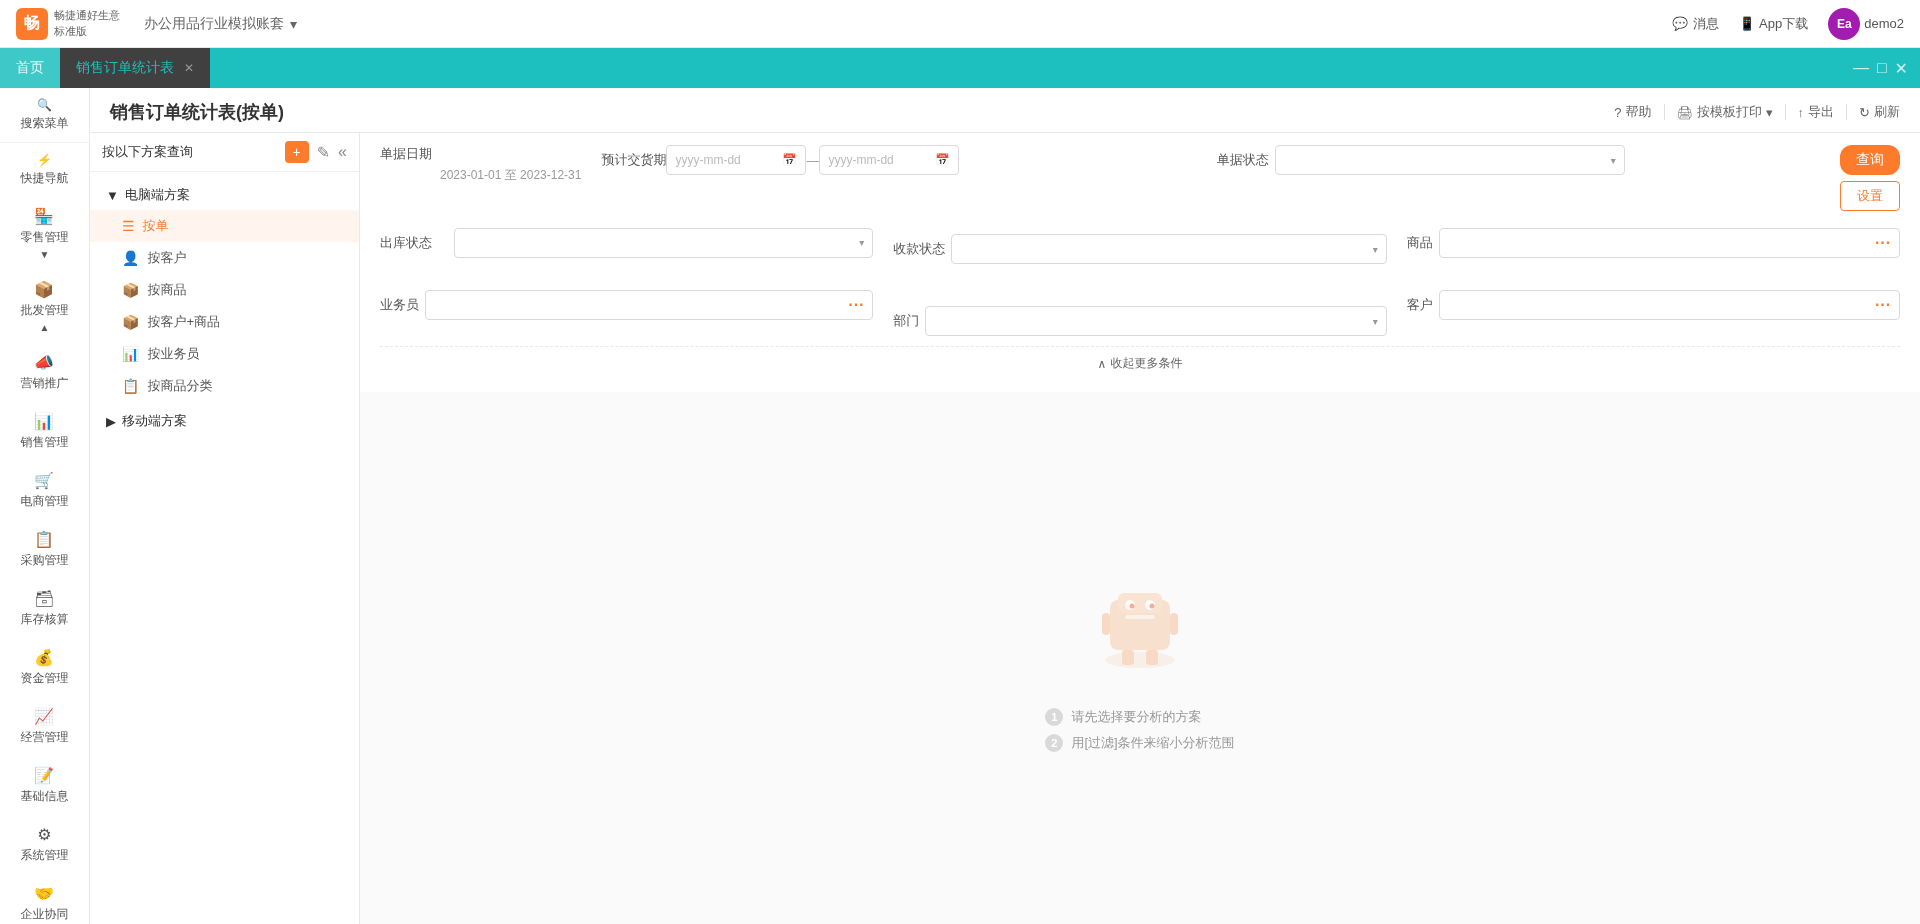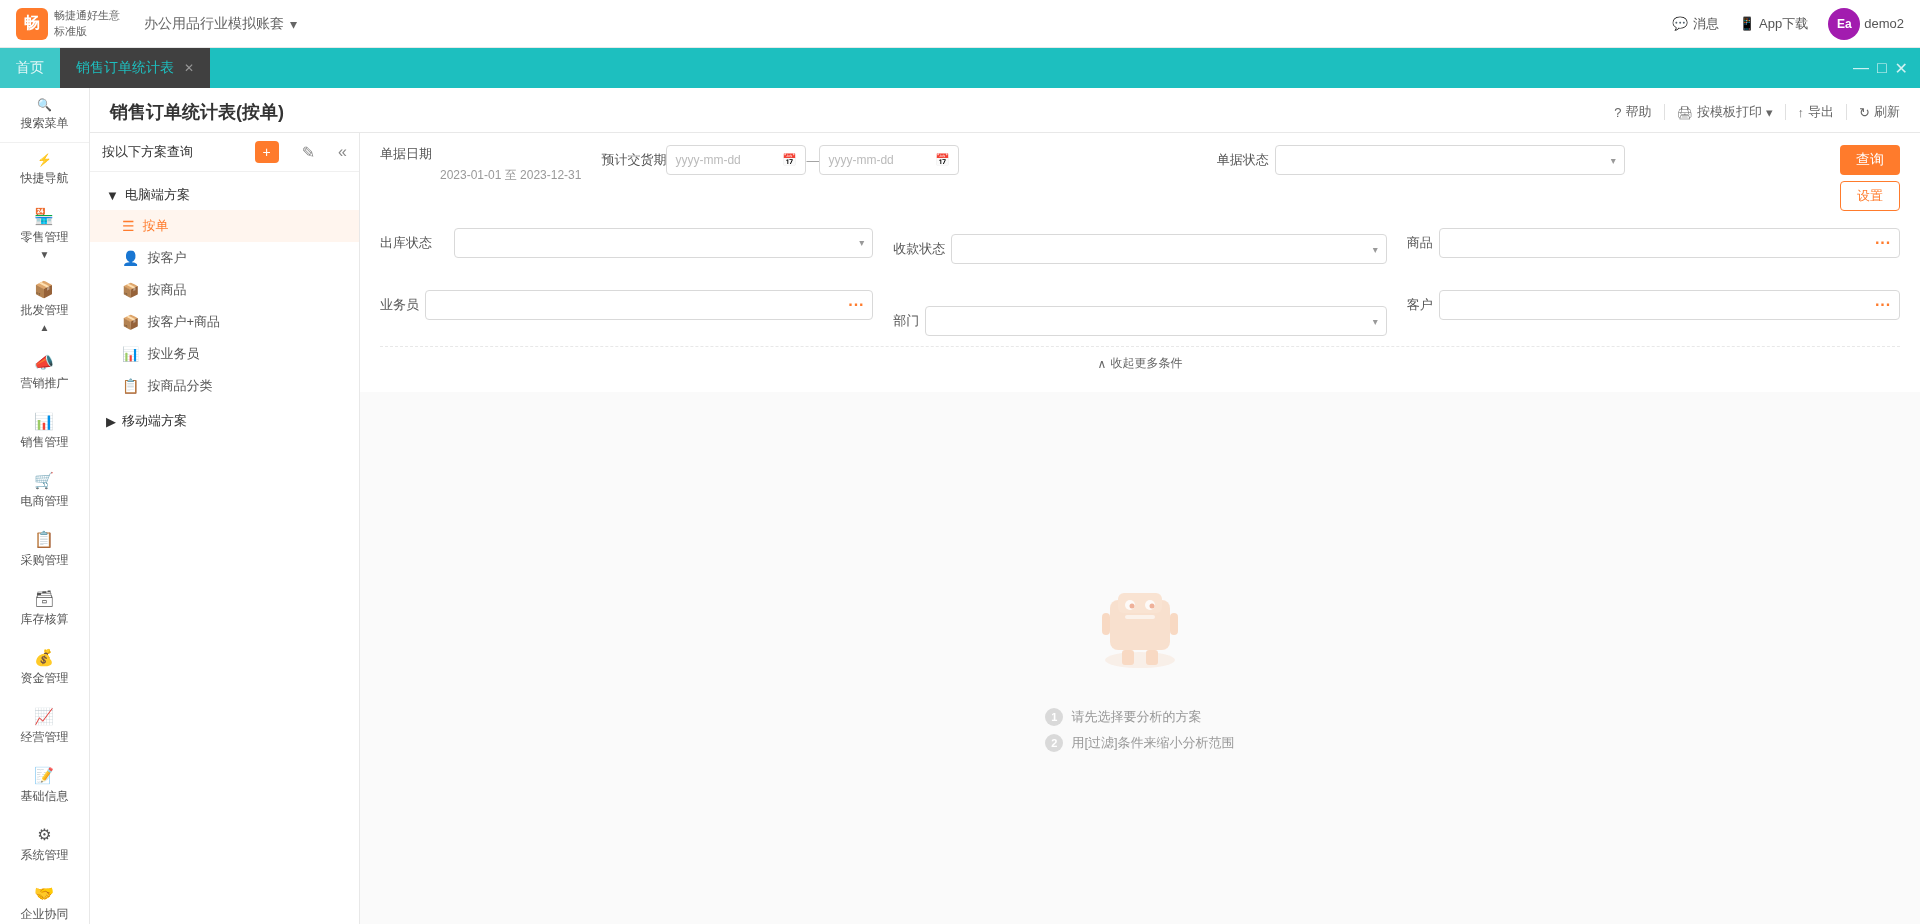--- a/index.html
+++ b/index.html
@@ -103,21 +103,21 @@
 
     
     .left-panel {
       width: 270px;
       background: #fff;
       border-right: 1px solid #e8e8e8;
       display: flex; flex-direction: column;
     }
     .panel-toolbar {
       padding: 8px 12px;
-      display: flex; align-items: center; gap: 23px;
+      display: flex; align-items: center; gap: 8px;
       border-bottom: 1px solid #f0f0f0;
     }
     .panel-toolbar-label { font-size: 13px; color: #333; font-weight: 500; }
     .toolbar-btn { cursor: pointer; color: #888; font-size: 16px; }
 
     .tree-area { flex: 1; overflow-y: auto; padding: 8px 0; }
     .tree-group { margin-bottom: 4px; }
     .tree-group-header {
       padding: 6px 16px;
       display: flex; align-items: center; gap: 6px;
@@ -151,21 +151,21 @@
     .date-btn {
       padding: 3px 8px; border-radius: 3px; font-size: 12px;
       cursor: pointer; border: 1px solid #d9d9d9; background: #fff; color: #555;
     }
     .date-btn.active {
       background: #ff7b2c; color: #fff; border-color: #ff7b2c;
     }
 
     .query-btn {
       background: #ff7b2c; color: #fff;
-      border: none; border-radius: 4px;
+      border: none; border-radius: 12px;
       padding: 6px 12px; font-size: 14px;
       cursor: pointer; white-space: nowrap;
     }
     .setting-btn {
       background: #fff; color: #ff7b2c;
       border: 1px solid #ff7b2c; border-radius: 4px;
       padding: 5px 16px; font-size: 13px;
       cursor: pointer; white-space: nowrap;
     }
 

